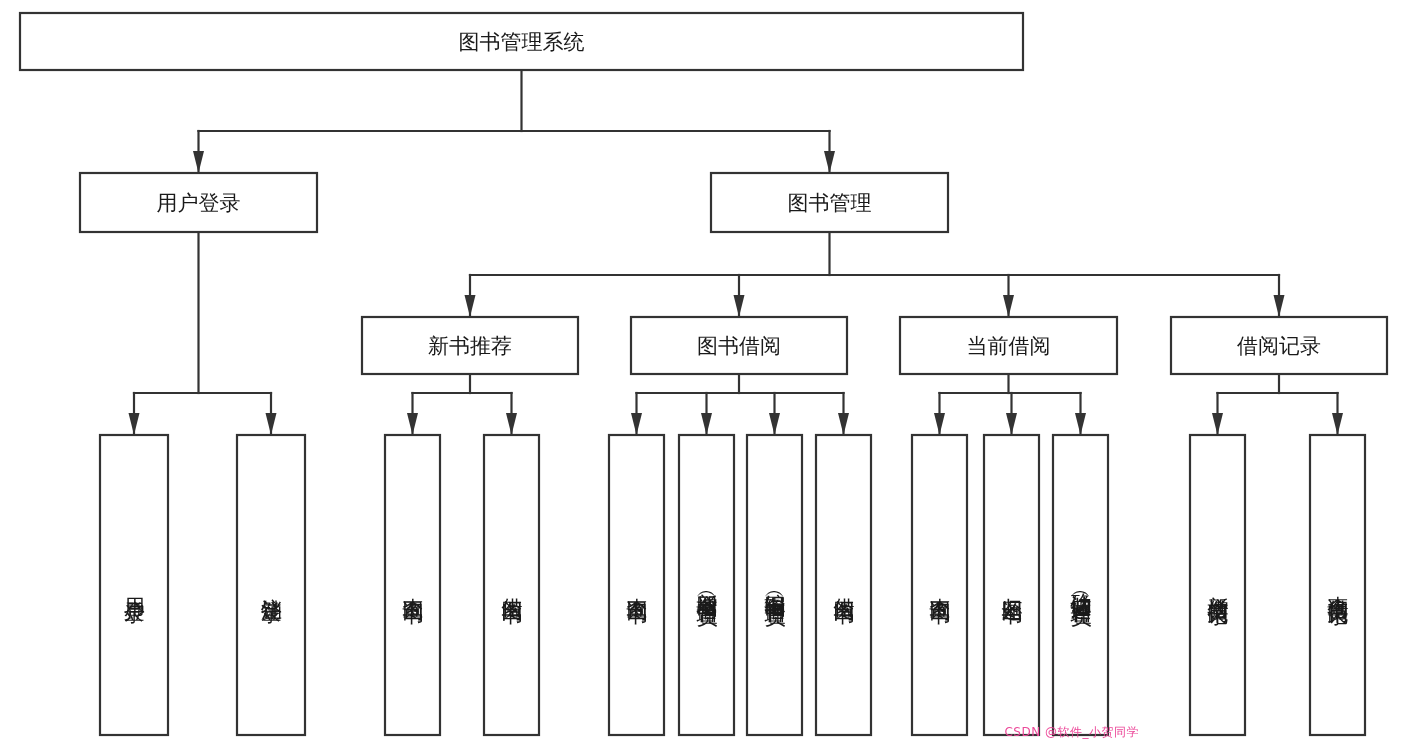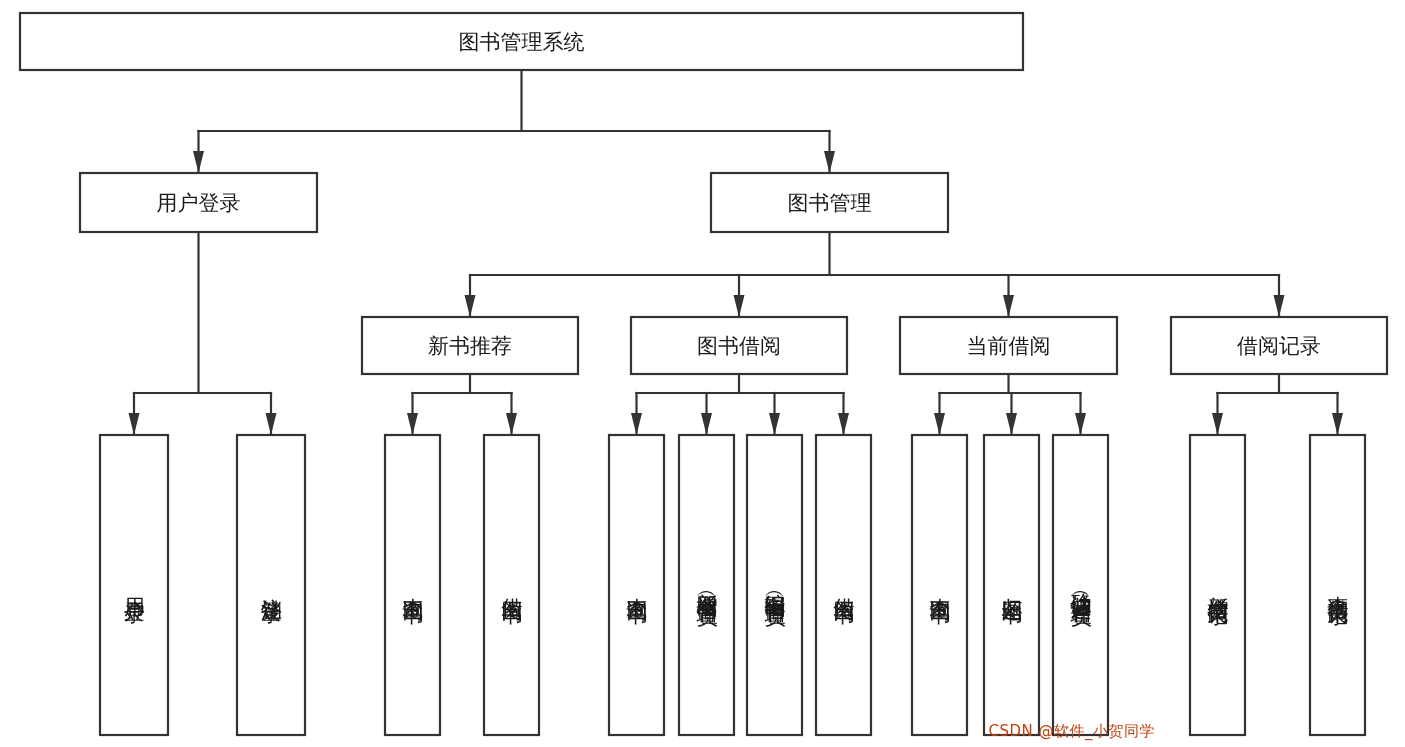--- a/index.html
+++ b/index.html
@@ -11,21 +11,20 @@
     width: 1405px;
     height: 747px;
     font-family: "DejaVu Sans", "Liberation Sans", sans-serif;
     overflow: hidden;
     position: relative;
   }
   #diagram-root {
     position: relative;
     width: 1147px;
     height: 747px;
-    padding-left: 16px;
   }
   svg.diagram-svg {
     position: absolute;
     left: 0;
     top: 0;
     width: 1405px;
     height: 747px;
   }
   .node-box {
     fill: #ffffff;
@@ -65,22 +64,22 @@
     color: #1a1a1a;
     letter-spacing: 2px;
     white-space: nowrap;
     text-align: center;
   }
   .watermark {
     position: absolute;
     right: 8px;
     bottom: 6px;
     font-family: "DejaVu Sans", "Liberation Sans", sans-serif;
-    font-size: 15px;
-    color: #c2410c;
+    font-size: 12px;
+    color: #ec4899;
     letter-spacing: 0.5px;
     white-space: nowrap;
   }
 </style>
 </head>
 <body>
 
 <div id="diagram-root">
 
   <svg class="diagram-svg" viewBox="0 0 1405 747">

